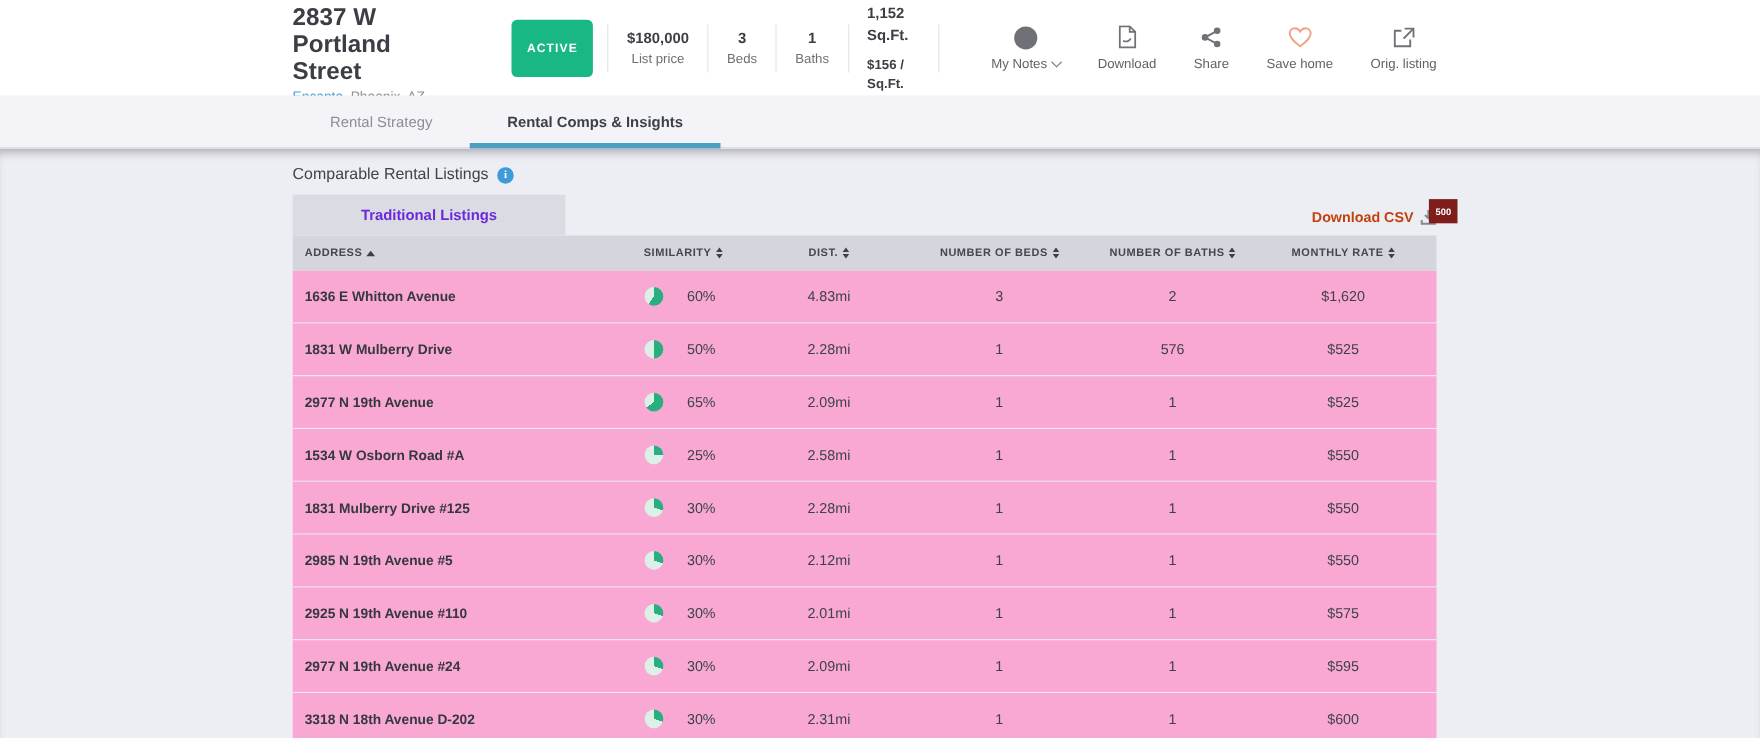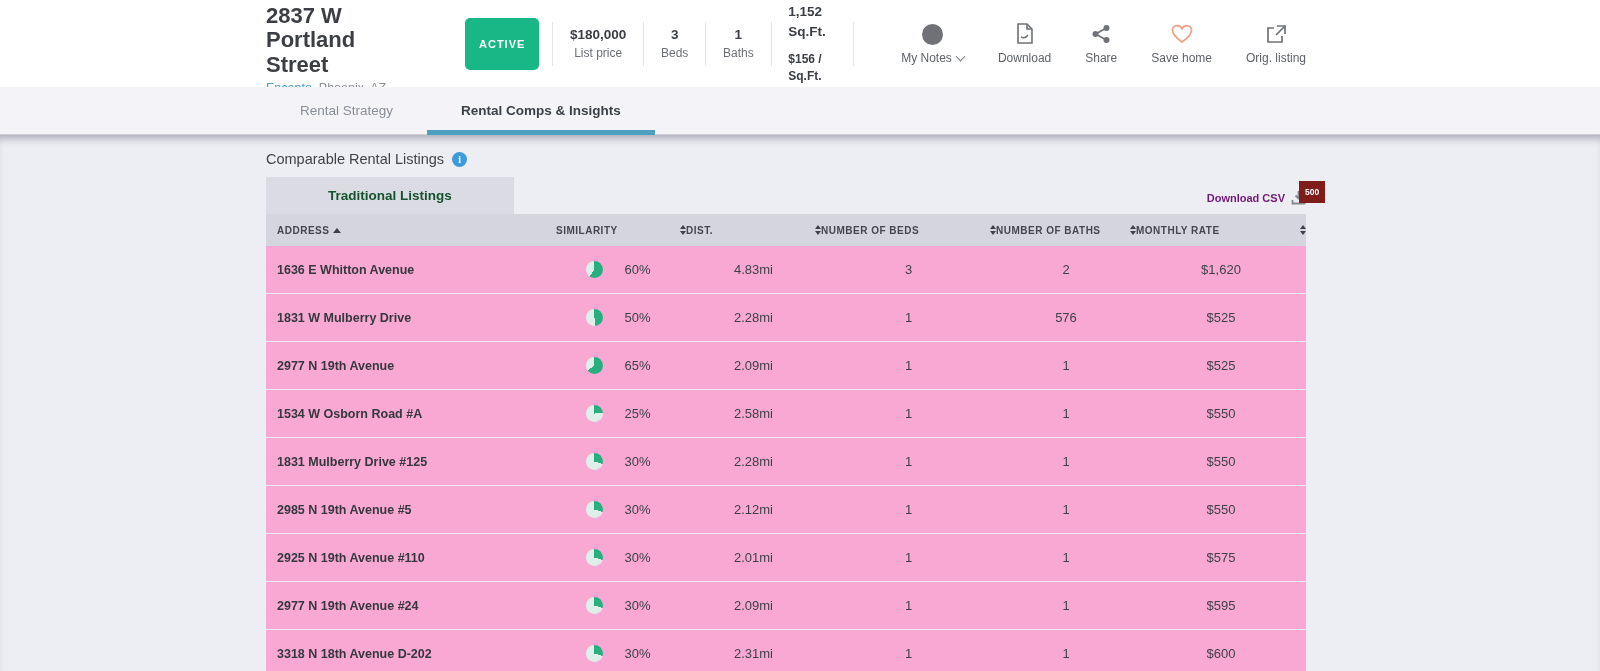--- a/index.html
+++ b/index.html
@@ -41,34 +41,34 @@
 
   
   .content { height:536px; background:#edeef3; box-shadow:inset 0 8px 9px -5px rgba(96,96,112,.5); padding-top:11px; }
   .content-inner { margin-left:266px; width:1040px; }
   .section-head { display:flex; align-items:center; gap:8px; height:26px; }
   .section-title { font-size:14.5px; color:#3f434b; }
   .info-icon { width:15px; height:15px; border-radius:50%; background:#3d9bd9; color:#fff; font-size:10px;
       font-weight:bold; display:flex; align-items:center; justify-content:center; cursor:pointer; font-family:"Liberation Serif", serif; }
   .listing-bar { margin-top:5px; display:flex; align-items:flex-end; }
   .subtab { height:37px; display:flex; align-items:center; justify-content:center; font-size:13.5px; cursor:pointer; }
-  .subtab.active { width:248px; background:#dbdbe3; color:#14532d; font-weight:bold; }
+  .subtab.active { width:248px; background:#dbdbe3; color:#6d28d9; font-weight:bold; }
   .subtab.inactive { width:261px; background:#efeff2; color:#5a5e66; }
   .csv-wrap { margin-left:auto; display:flex; align-items:center; gap:6px; padding-bottom:9px; cursor:pointer; }
-  .csv-label { font-size:11px; font-weight:bold; color:#701a75; }
+  .csv-label { font-size:13px; font-weight:bold; color:#c2410c; }
   .csv-icon-wrap { position:relative; }
   .csv-badge { position:absolute; top:-9px; left:8px; background:#7f1d1d; color:#fff; font-size:8.5px; font-weight:bold;
       padding:6px 6px; border-radius:0; }
 
   
   .table { background:#fff; }
   .grid-row { display:grid; grid-template-columns:290px 130px 135px 175px 140px 170px; align-items:center; }
   .thead { background:#d5d5de; height:32px; }
   .th { font-size:10px; font-weight:bold; letter-spacing:.5px; color:#43474e; display:flex; align-items:center;
-      justify-content:space-between; gap:4px; cursor:pointer; }
+      justify-content:center; gap:4px; cursor:pointer; }
   .th.left { justify-content:flex-start; padding-left:11px; }
   .tri-up { width:0; height:0; border-left:4px solid transparent; border-right:4px solid transparent;
       border-bottom:5px solid #3c4047; }
   .sort-both { display:flex; flex-direction:column; gap:2px; }
   .sort-both .u { width:0; height:0; border-left:3.5px solid transparent; border-right:3.5px solid transparent;
       border-bottom:4px solid #3c4047; }
   .sort-both .d { width:0; height:0; border-left:3.5px solid transparent; border-right:3.5px solid transparent;
       border-top:4px solid #3c4047; }
   .trow { height:48px; border-bottom:1px solid #ebebf0; background:#f9a8d4; cursor:pointer; }
   .td { font-size:13px; color:#3e4248; text-align:center; }

